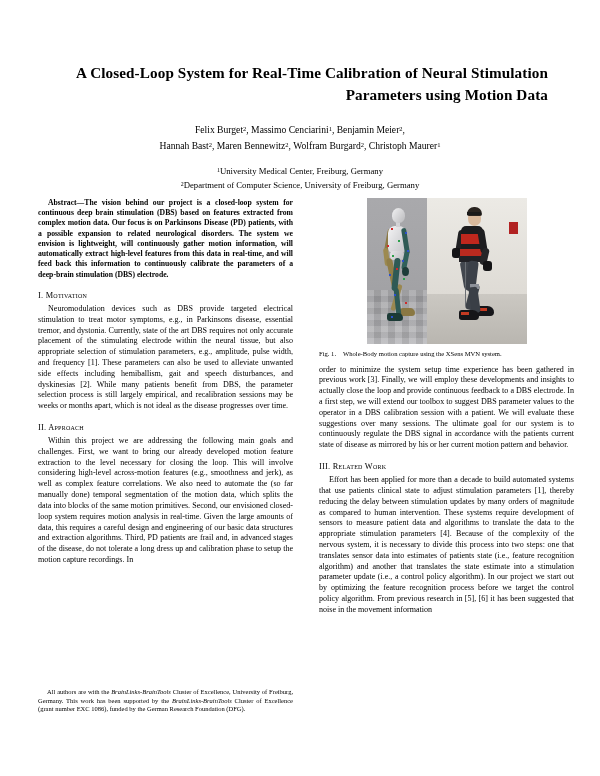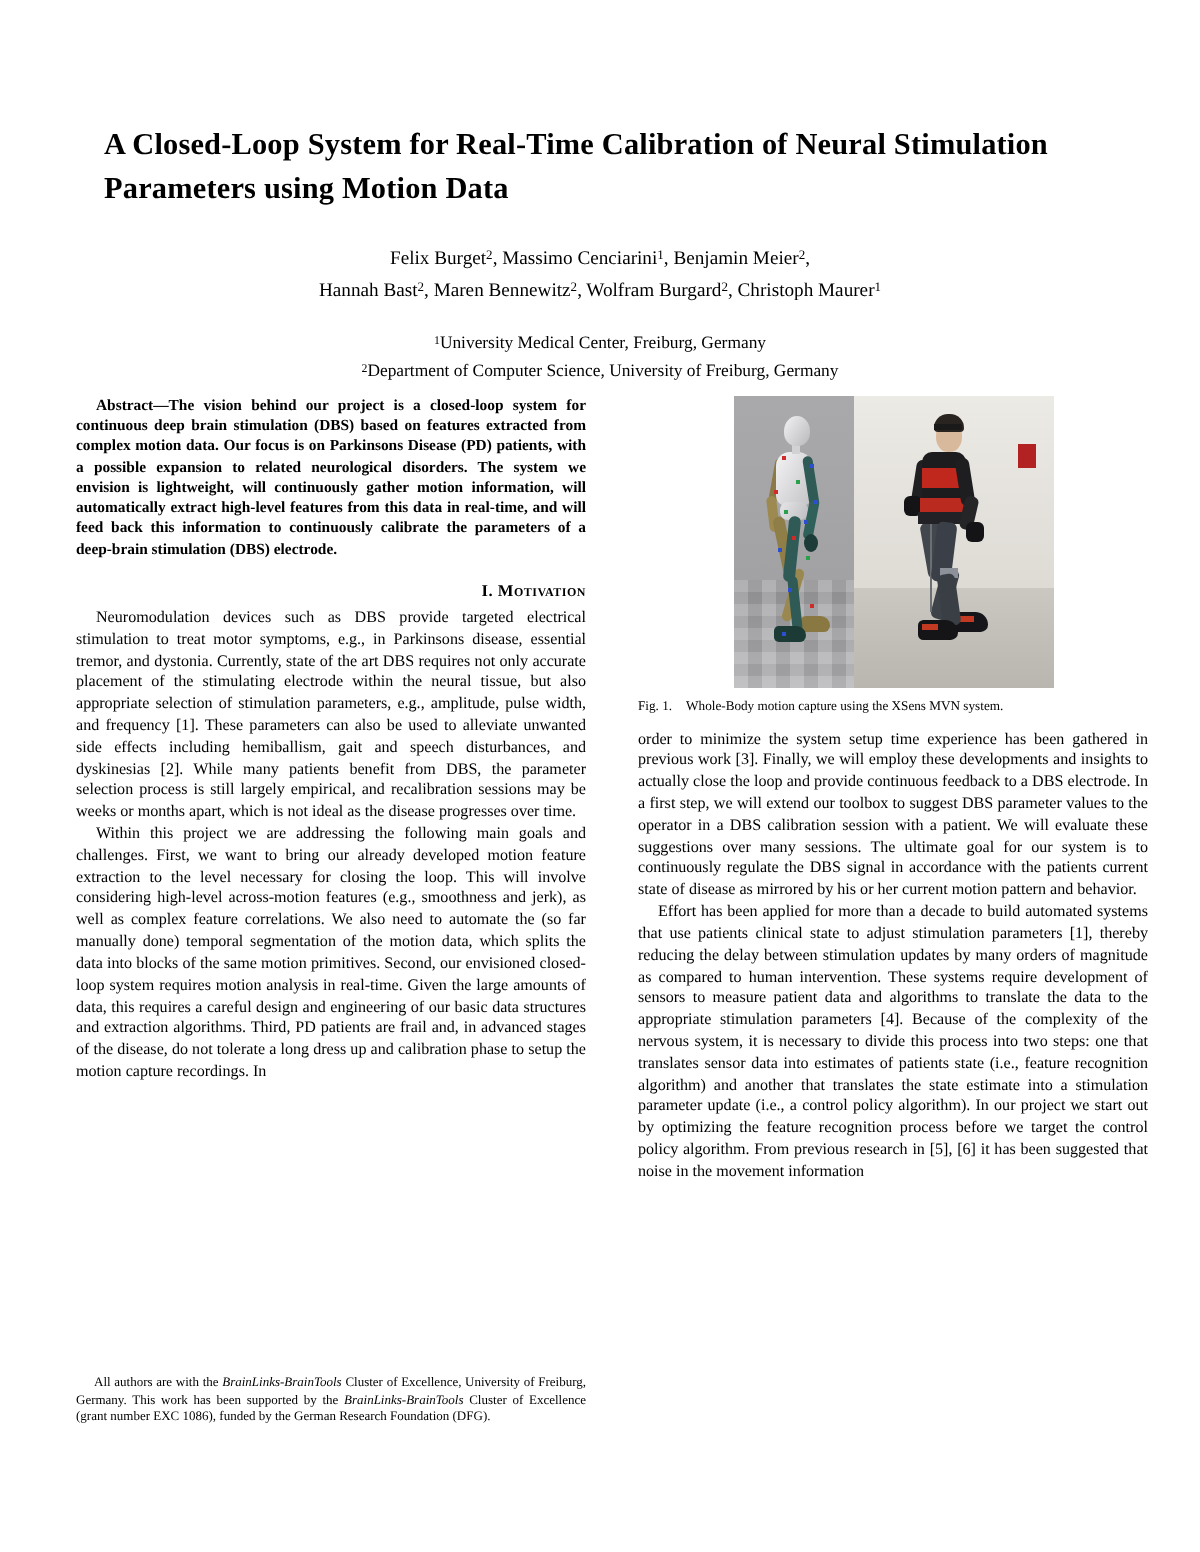--- a/index.html
+++ b/index.html
@@ -22,21 +22,21 @@
     padding: 0;
   }
 
   
   .title-block {
     padding: 62px 52px 0 52px;
   }
   .paper-title {
     font-size: 15.2px;
     font-weight: bold;
-    text-align: left;
+    text-align: right;
     line-height: 1.42;
     letter-spacing: 0.1px;
     margin: 0;
   }
   .authors {
     margin-top: 17px;
     text-align: center;
     font-size: 9.6px;
     line-height: 1.62;
   }
@@ -92,22 +92,22 @@
     text-indent: 10px;
     margin: 0;
   }
   p.abstract .abs-label {
     font-weight: bold;
   }
   p.no-indent { text-indent: 0; }
 
   h2.section-head {
     font-size: 8.3px;
-    font-weight: bold;
-    text-align: right;
+    font-weight: normal;
+    text-align: left;
     margin: 11px 0 4px 0;
     font-variant: small-caps;
     letter-spacing: 0.25px;
   }
   h2.section-head .numeral {
     font-variant: normal;
   }
 
   
   .figure {
@@ -242,20 +242,22 @@
 
     <div class="col col-left">
 
       <p class="abstract"><span class="abs-label">Abstract—</span><span>The vision behind our project is a closed-loop system for continuous deep brain stimulation (DBS) based on features extracted from complex motion data. Our focus is on Parkinsons Disease (PD) patients, with a possible expansion to related neurological disorders. The system we envision is lightweight, will continuously gather motion information, will automatically extract high-level features from this data in real-time, and will feed back this information to continuously calibrate the parameters of a deep-brain stimulation (DBS) electrode.</span></p>
 
       <h2 class="section-head"><span class="numeral">I.</span>
           <span>Motivation</span></h2>
 
       <p class="body-text">Neuromodulation devices such as DBS provide targeted electrical stimulation to treat motor symptoms, e.g., in Parkinsons disease, essential tremor, and dystonia. Currently, state of the art DBS requires not only accurate placement of the stimulating electrode within the neural tissue, but also appropriate selection of stimulation parameters, e.g., amplitude, pulse width, and frequency [1]. These parameters can also be used to alleviate unwanted side effects including hemiballism, gait and speech disturbances, and dyskinesias [2]. While many patients benefit from DBS, the parameter selection process is still largely empirical, and recalibration sessions may be weeks or months apart, which is not ideal as the disease progresses over time.</p>
 
+      <h2 class="section-head"><span class="numeral">II.</span>
+          <span>Approach</span></h2>
 
       <p class="body-text">Within this project we are addressing the following main goals and challenges. First, we want to bring our already developed motion feature extraction to the level necessary for closing the loop. This will involve considering high-level across-motion features (e.g., smoothness and jerk), as well as complex feature correlations. We also need to automate the (so far manually done) temporal segmentation of the motion data, which splits the data into blocks of the same motion primitives. Second, our envisioned closed-loop system requires motion analysis in real-time. Given the large amounts of data, this requires a careful design and engineering of our basic data structures and extraction algorithms. Third, PD patients are frail and, in advanced stages of the disease, do not tolerate a long dress up and calibration phase to setup the motion capture recordings. In</p>
     </div>
 
     <div class="col col-right">
 
       <div class="figure">
         <div class="figure-frame">
 
           <div class="fig-panel fig-panel-left">
@@ -319,20 +321,22 @@
             <div class="pp pp-handf"></div>
           </div>
 
         </div>
 
         <p class="fig-caption"><span class="fig-label">Fig. 1.</span><span>Whole-Body motion capture using the XSens MVN system.</span></p>
       </div>
 
       <p class="body-text no-indent" style="margin-top:6px">order to minimize the system setup time experience has been gathered in previous work [3]. Finally, we will employ these developments and insights to actually close the loop and provide continuous feedback to a DBS electrode. In a first step, we will extend our toolbox to suggest DBS parameter values to the operator in a DBS calibration session with a patient. We will evaluate these suggestions over many sessions. The ultimate goal for our system is to continuously regulate the DBS signal in accordance with the patients current state of disease as mirrored by his or her current motion pattern and behavior.</p>
 
+      <h2 class="section-head"><span class="numeral">III.</span>
+          <span>Related Work</span></h2>
 
       <p class="body-text">Effort has been applied for more than a decade to build automated systems that use patients clinical state to adjust stimulation parameters [1], thereby reducing the delay between stimulation updates by many orders of magnitude as compared to human intervention. These systems require development of sensors to measure patient data and algorithms to translate the data to the appropriate stimulation parameters [4]. Because of the complexity of the nervous system, it is necessary to divide this process into two steps: one that translates sensor data into estimates of patients state (i.e., feature recognition algorithm) and another that translates the state estimate into a stimulation parameter update (i.e., a control policy algorithm). In our project we start out by optimizing the feature recognition process before we target the control policy algorithm. From previous research in [5], [6] it has been suggested that noise in the movement information</p>
     </div>
   </div>
 
   <div class="footnote">
     <p><span>All authors are with the </span><i>BrainLinks-BrainTools</i><span> Cluster of Excellence, University of Freiburg, Germany. This work has been supported by the </span><i>BrainLinks-BrainTools</i><span> Cluster of Excellence (grant number EXC 1086), funded by the German Research Foundation (DFG).</span></p>
   </div>
 
 </div>

